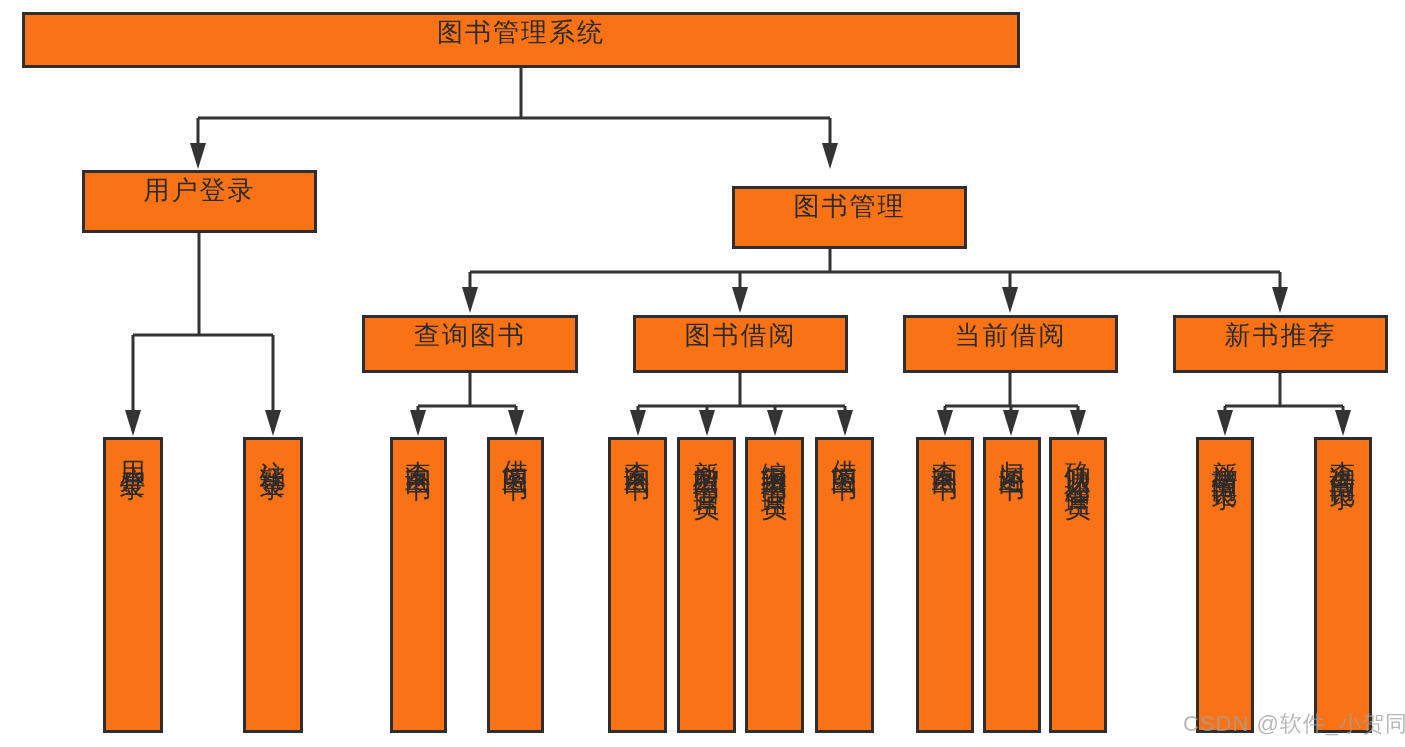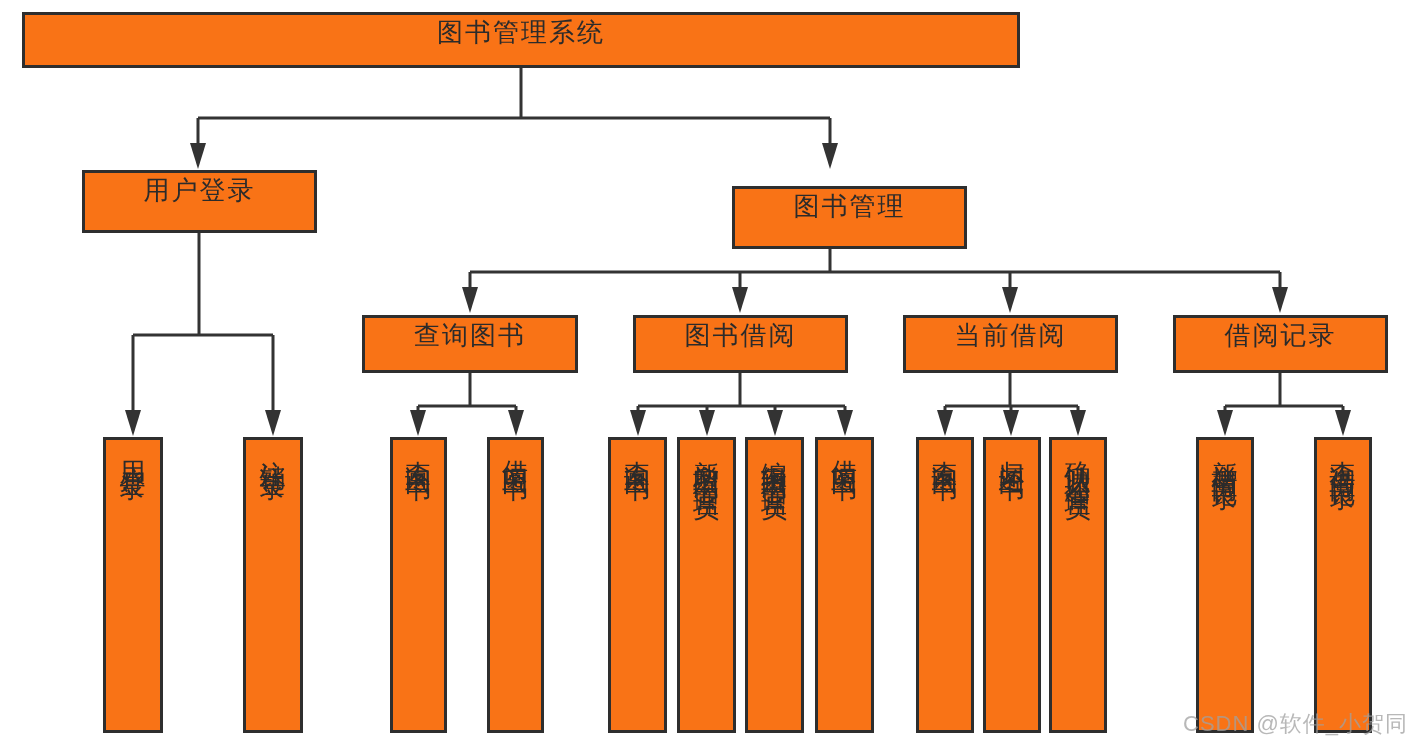--- a/index.html
+++ b/index.html
@@ -150,21 +150,21 @@
   <div class="node n-l3 n-newrec">
     <span class="hlabel">查询图书</span>
   </div>
   <div class="node n-l3 n-bborrow">
     <span class="hlabel">图书借阅</span>
   </div>
   <div class="node n-l3 n-current">
     <span class="hlabel">当前借阅</span>
   </div>
   <div class="node n-l3 n-records">
-    <span class="hlabel">借阅记录</span>
+    <span class="hlabel">新书推荐</span>
   </div>
 
   <div class="node n-leaf lf-1a">
     <span class="vlabel">用户登录</span>
   </div>
   <div class="node n-leaf lf-1b">
     <span class="vlabel">注销登录</span>
   </div>
 
   <div class="node n-leaf lf-2a">

